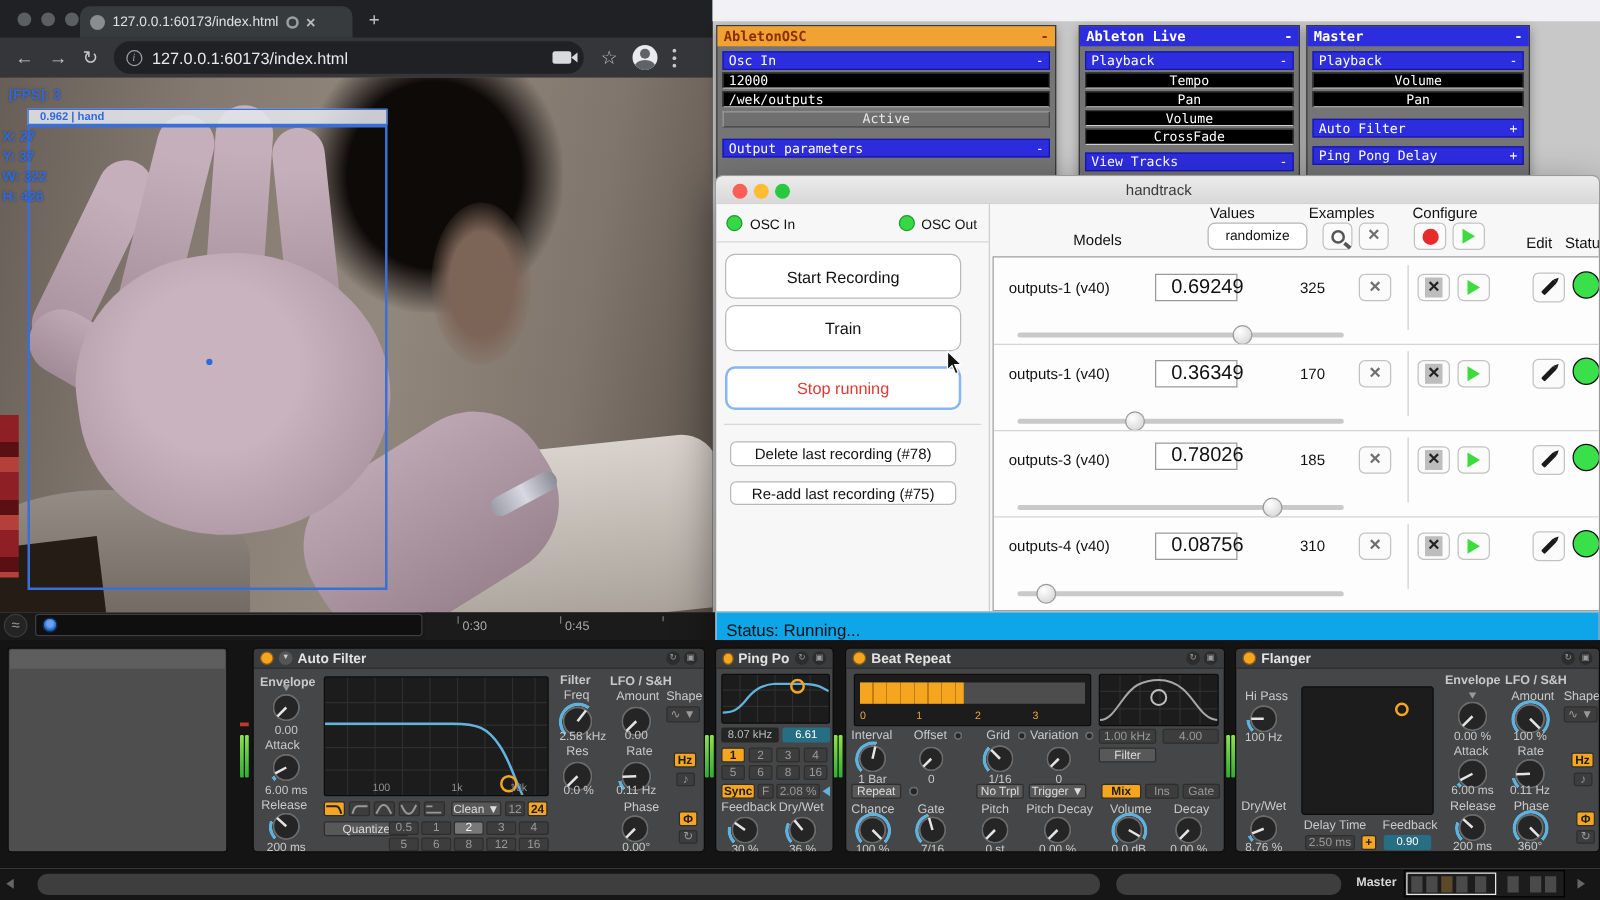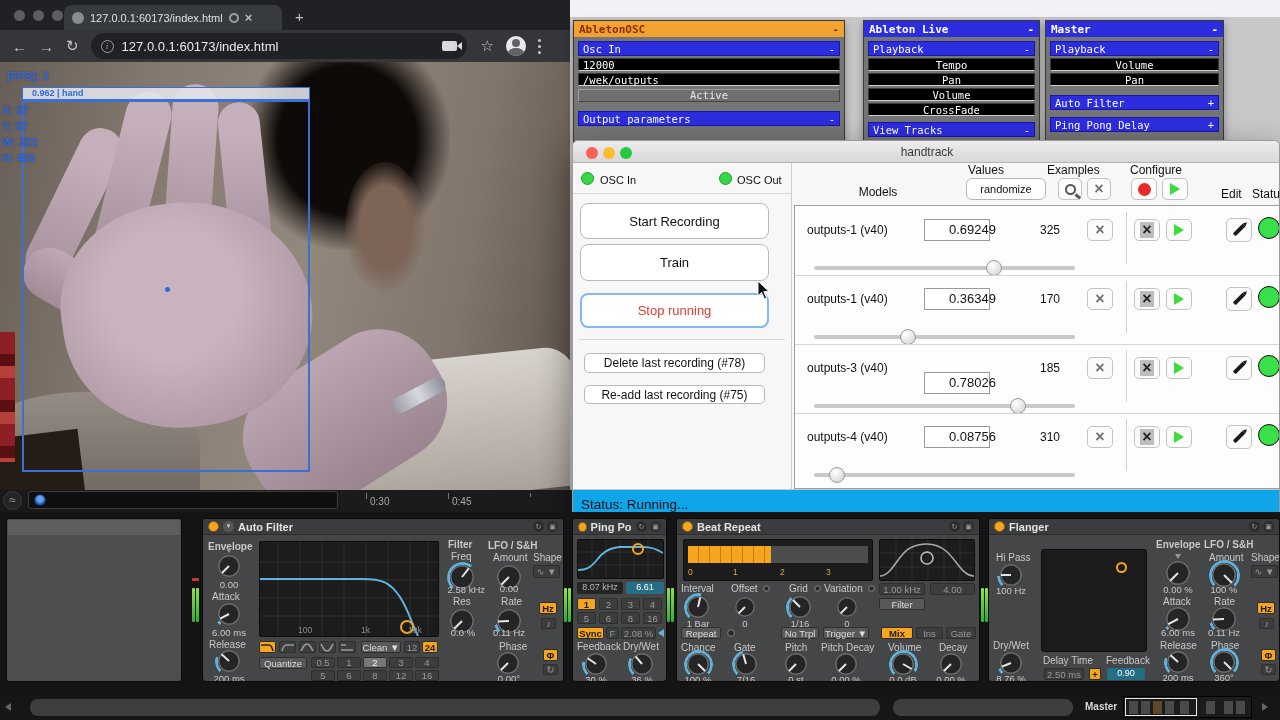--- a/index.html
+++ b/index.html
@@ -116,22 +116,22 @@
   .wbtn { background:#fff; border:1px solid #b9b9b9; border-radius:8px; color:#111;
     font-size:13px; display:flex; align-items:center; justify-content:center; }
   .wbtn.small { border-radius:5px; font-size:12px; }
   #wek-divider-v { left:218px; top:22px; width:1px; height:333px; background:#cfcfcf; }
   #wek-sep1 { left:0; top:52px; width:218px; height:1px; background:#d8d8d8; }
   #wek-sep2 { left:6px; top:198px; width:206px; height:1px; background:#d8d8d8; }
   .hdr { font-size:12px; color:#111; }
   #wek-table { left:221px; top:64px; width:487px; height:284px; background:#fdfdfd; border:1px solid #9f9f9f; }
   .wrow-sep { left:0; width:485px; height:1px; background:#d4d4d4; }
   .mname { font-size:12px; color:#111; }
-  .mvalue { width:66px; height:22px; border:1px solid #9a9a9a; background:#fff; font-size:13px;
-    padding-left:24px; line-height:20px; color:#111; }
+  .mvalue { width:66px; height:22px; border:1px solid #9a9a9a; background:#fff; font-size:16px;
+    padding-left:12px; line-height:20px; color:#111; }
   .mexamples { font-size:12px; color:#111; width:40px; text-align:right; }
   .sqbtn { width:26px; height:22px; background:#fbfbfb; border:1px solid #c2c2c2; border-radius:5px;
     display:flex; align-items:center; justify-content:center; }
   .xmark { color:#6f6f6f; font-size:16px; font-weight:bold; line-height:1; }
   .xmark.dark { color:#222; background:#bdbdbd; padding:0 2px; }
   .playtri { width:0; height:0; border-left:10px solid #3ddc3d; border-top:6px solid transparent; border-bottom:6px solid transparent; }
   .recdot { width:13px; height:13px; border-radius:50%; background:#e62b2b; }
   .vline { width:1px; background:#cfcfcf; }
   .pencil { width:14px; height:3.5px; background:#1a1a1a; transform:rotate(-45deg); border-radius:1px; position:relative; }
   .pencil::after { content:""; position:absolute; right:-4px; top:0; border-left:4px solid #1a1a1a;
@@ -426,21 +426,21 @@
       <div class="abs sqbtn" style="left:431px;top:81px;height:24px">
           <span class="pencil"></span>
         </div>
       <div class="abs statcircle" style="left:463px;top:80px"></div>
       <div class="abs slider-track" style="left:19px;top:129px;width:261px">
         <div class="slider-thumb" style="left: 36%;"></div>
       </div>
       <div class="abs wrow-sep" style="top:138px"></div>
 
       <span class="abs mname" style="left:12px;top:155px">outputs-3 (v40)</span>
-      <div class="abs mvalue" style="left:129px;top:166px">0.78026</div>
+      <div class="abs mvalue" style="left:129px;top:148px">0.78026</div>
       <span class="abs mexamples" style="left:225px;top:155px">185</span>
       <div class="abs sqbtn" style="left:292px;top:151px">
           <span class="xmark">×</span>
         </div>
       <div class="abs vline" style="left:331px;top:144px;height:52px"></div>
       <div class="abs sqbtn" style="left:339px;top:151px">
           <span class="xmark dark">×</span>
         </div>
       <div class="abs sqbtn" style="left:371px;top:151px">
           <span class="playtri"></span>
@@ -551,21 +551,21 @@
           </svg></div>
       <div class="abtn dim" style="left:116px;top:122px;width:17px;height:12px"><svg width="15" height="10">
             <path d="M1,2 C4,8 5,9 7,9 C9,9 10,8 13,2" stroke="#999" stroke-width="1.6" fill="none"></path>
           </svg></div>
       <div class="abtn dim" style="left:136px;top:122px;width:17px;height:12px"><svg width="15" height="10">
             <path d="M1,8 L13,8 M1,3 L6,3" stroke="#999" stroke-width="1.4" fill="none"></path>
           </svg></div>
       <div class="abtn" style="left:158px;top:122px;width:40px;height:12px;line-height:11px">Clean ▼</div>
       <div class="abtn dim" style="left:201px;top:122px;width:16px;height:12px;line-height:11px">12</div>
       <div class="abtn on" style="left:219px;top:122px;width:16px;height:12px;line-height:11px">24</div>
-      <div class="abtn" style="left:56px;top:138px;width:48px;height:12px;line-height:11px">Quantize</div>
+      <div class="abtn" style="left:56px;top:138px;width:68px;height:12px;line-height:11px">Quantize</div>
       <div class="abtn dim" style="left:108px;top:138px;width:24px;height:11px;line-height:10px">0.5</div>
       <div class="abtn dim" style="left:134px;top:138px;width:24px;height:11px;line-height:10px">1</div>
       <div class="abtn sel" style="left:160px;top:138px;width:24px;height:11px;line-height:10px">2</div>
       <div class="abtn dim" style="left:186px;top:138px;width:24px;height:11px;line-height:10px">3</div>
       <div class="abtn dim" style="left:212px;top:138px;width:24px;height:11px;line-height:10px">4</div>
       <div class="abtn dim" style="left:108px;top:151px;width:24px;height:11px;line-height:10px">5</div>
       <div class="abtn dim" style="left:134px;top:151px;width:24px;height:11px;line-height:10px">6</div>
       <div class="abtn dim" style="left:160px;top:151px;width:24px;height:11px;line-height:10px">8</div>
       <div class="abtn dim" style="left:186px;top:151px;width:24px;height:11px;line-height:10px">12</div>
       <div class="abtn dim" style="left:212px;top:151px;width:24px;height:11px;line-height:10px">16</div>

